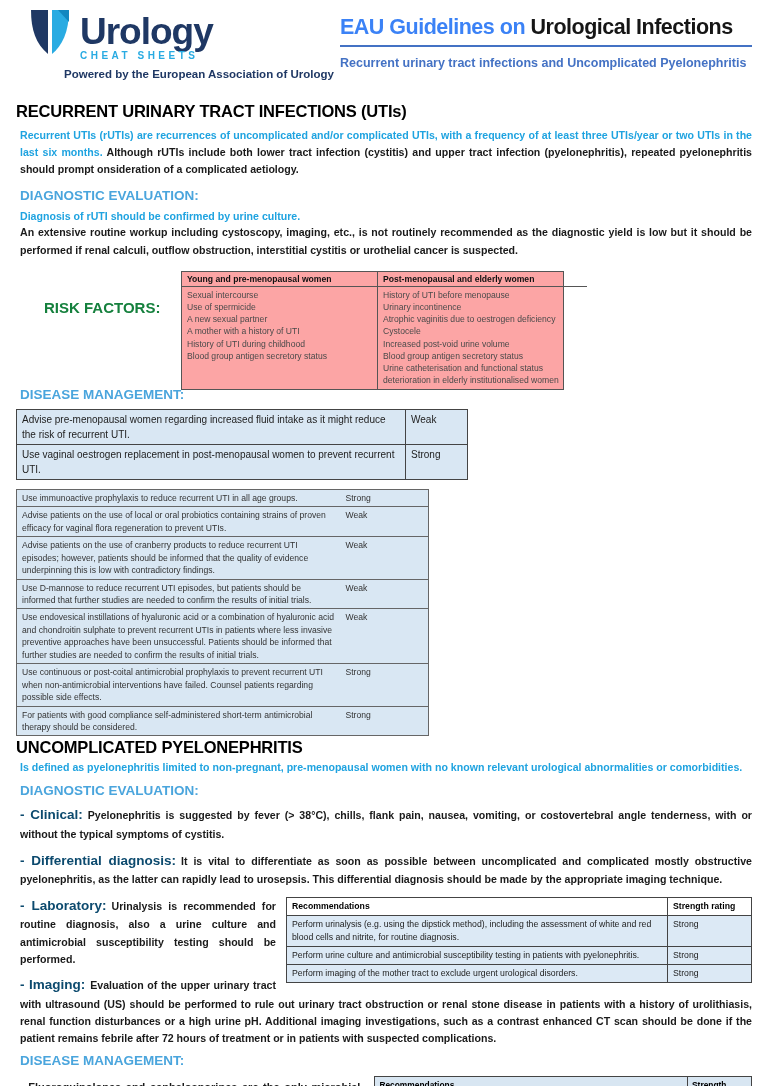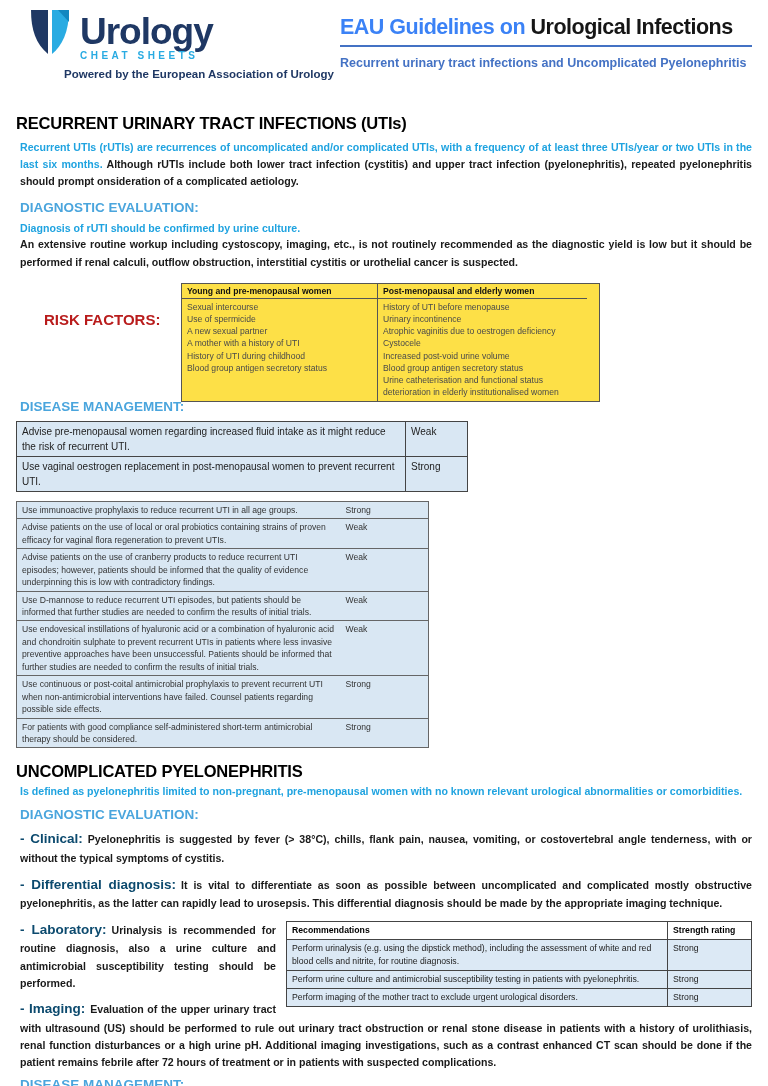--- a/index.html
+++ b/index.html
@@ -17,30 +17,30 @@
   .brand { font-size:37px; font-weight:800; color:#1f3864; letter-spacing:-1px; line-height:0.95; margin-top:6px;}
   .brand-sub { font-size:10px; font-weight:700; color:#29abe2; letter-spacing:3.5px; margin-top:1px; }
   .tagline { font-size:11.5px; font-weight:700; color:#1f3864; margin-top:6px; padding-left:36px; }
   .title-block { width:412px; padding-top:8px; }
   .main-title { font-size:21.5px; font-weight:800; letter-spacing:-0.5px; line-height:1.1; white-space:nowrap; }
   .title-gray { color:#3b82f6; }
   .title-black { color:#161616; }
   .title-rule { height:2px; background:#4472c4; margin-top:5px; }
   .subtitle { font-size:12.5px; font-weight:700; color:#4472c4; margin-top:9px; }
   
-  .h1 { font-size:16.5px; font-weight:800; color:#000; letter-spacing:-0.2px; margin-top:14px; }
+  .h1 { font-size:16.5px; font-weight:800; color:#000; letter-spacing:-0.2px; margin-top:2px; }
   .sec-h { font-size:13.5px; font-weight:800; color:#4aa5dd; margin-top:10px; padding-left:4px; }
   .body-p { font-size:10.6px; font-weight:700; line-height:1.62; text-align:justify; margin-top:6px; padding-left:4px; }
   .blue-t { color:#1fa3e0; }
   .black-t { color:#1a1a1a; }
   .note-blue { font-size:10.6px; font-weight:700; color:#1fa3e0; margin-top:7px; padding-left:4px; }
   
   .risk-block { position:relative; margin-top:12px; height:112px; }
-  .risk-label { position:absolute; left:28px; top:28px; font-size:15px; font-weight:800; color:#b91c1c; }
-  .risk-table { position:absolute; left:165px; top:0; width:419px; border:1px solid #555; display:grid; grid-template-columns:195px 210px; font-size:8.6px; color:#4a4a4a; background:#fde047; }
+  .risk-label { position:absolute; left:28px; top:28px; font-size:15px; font-weight:800; color:#15803d; }
+  .risk-table { position:absolute; left:165px; top:0; width:383px; border:1px solid #555; display:grid; grid-template-columns:195px 210px; font-size:8.6px; color:#4a4a4a; background:#fca5a5; }
   .risk-col { padding:2px 5px 3px 5px; }
   .risk-col + .risk-col { border-left:1px solid #555; }
   .risk-head { font-weight:800; color:#111; border-bottom:1px solid #555; margin:-2px -5px 2px -5px; padding:2px 5px; }
   .risk-line { line-height:1.42; }
   
   .dmt1 { width:452px; margin-top:7px; border-collapse:collapse; font-size:10px; color:#222; }
   .dmt1 td { background:#d9e7f3; border:1px solid #444; padding:2px 5px; line-height:1.5; vertical-align:top; }
   .dmt1 .rate { width:62px; }
   .dmt2 { width:413px; margin-top:9px; border-collapse:collapse; font-size:8.6px; color:#333; }
   .dmt2 td { background:#d9e7f3; border-top:1px solid #666; padding:2px 5px; line-height:1.45; vertical-align:top; }

